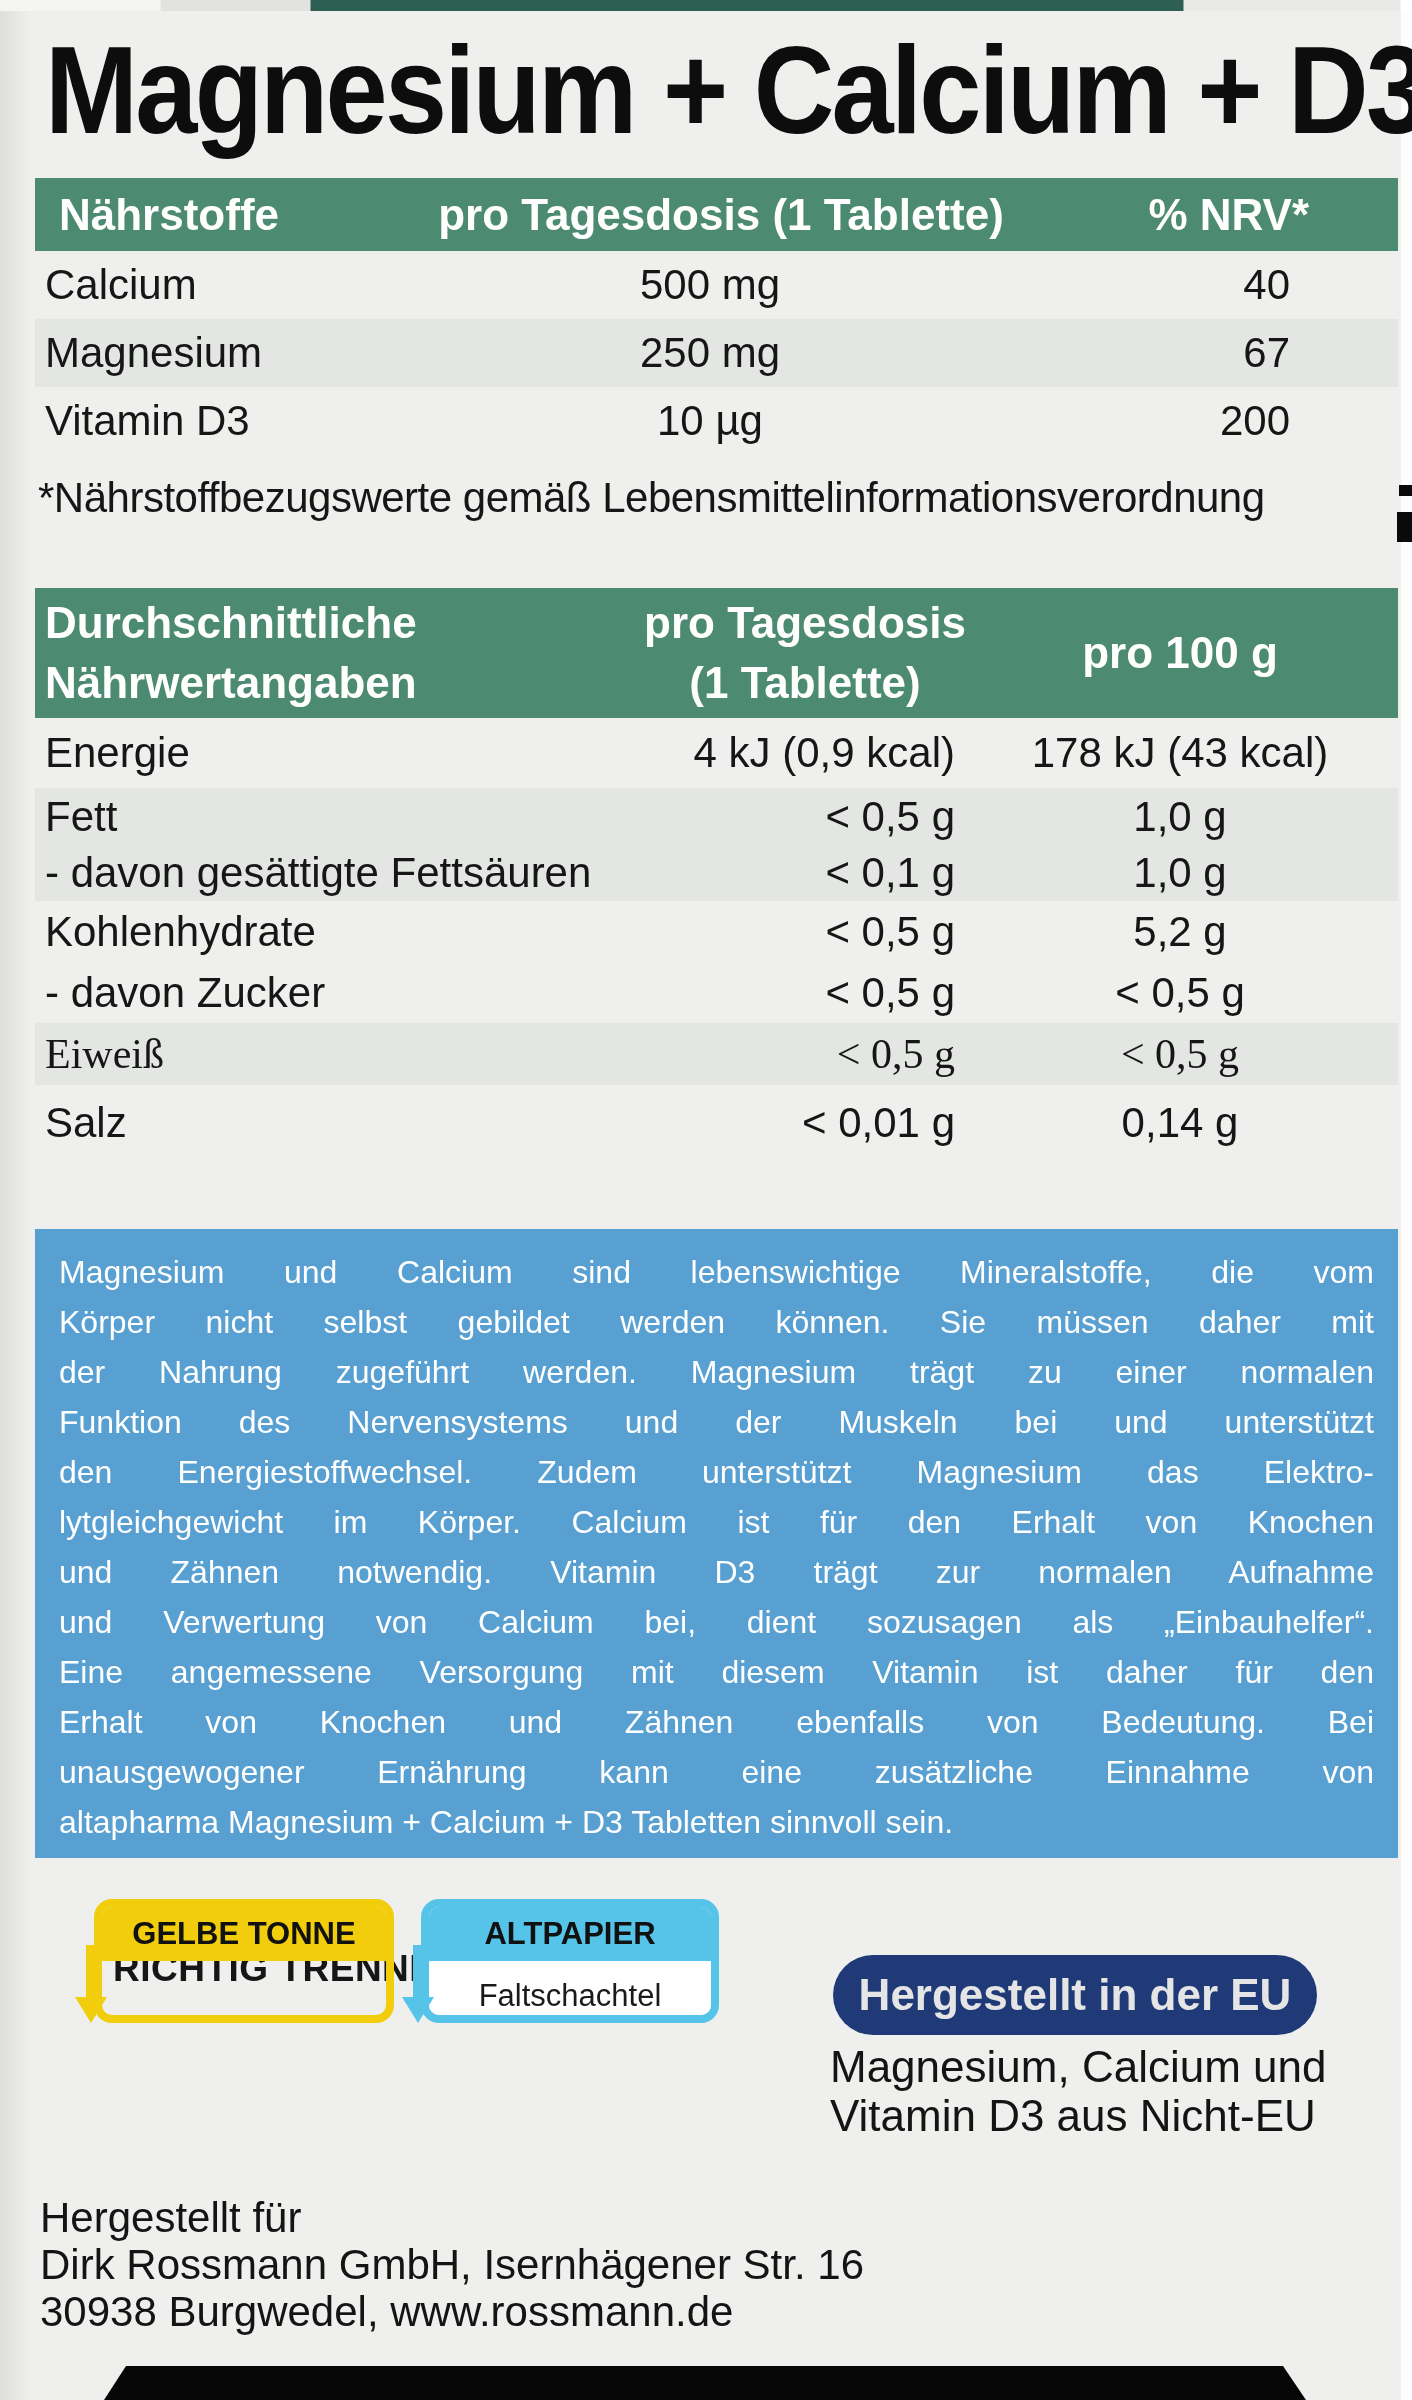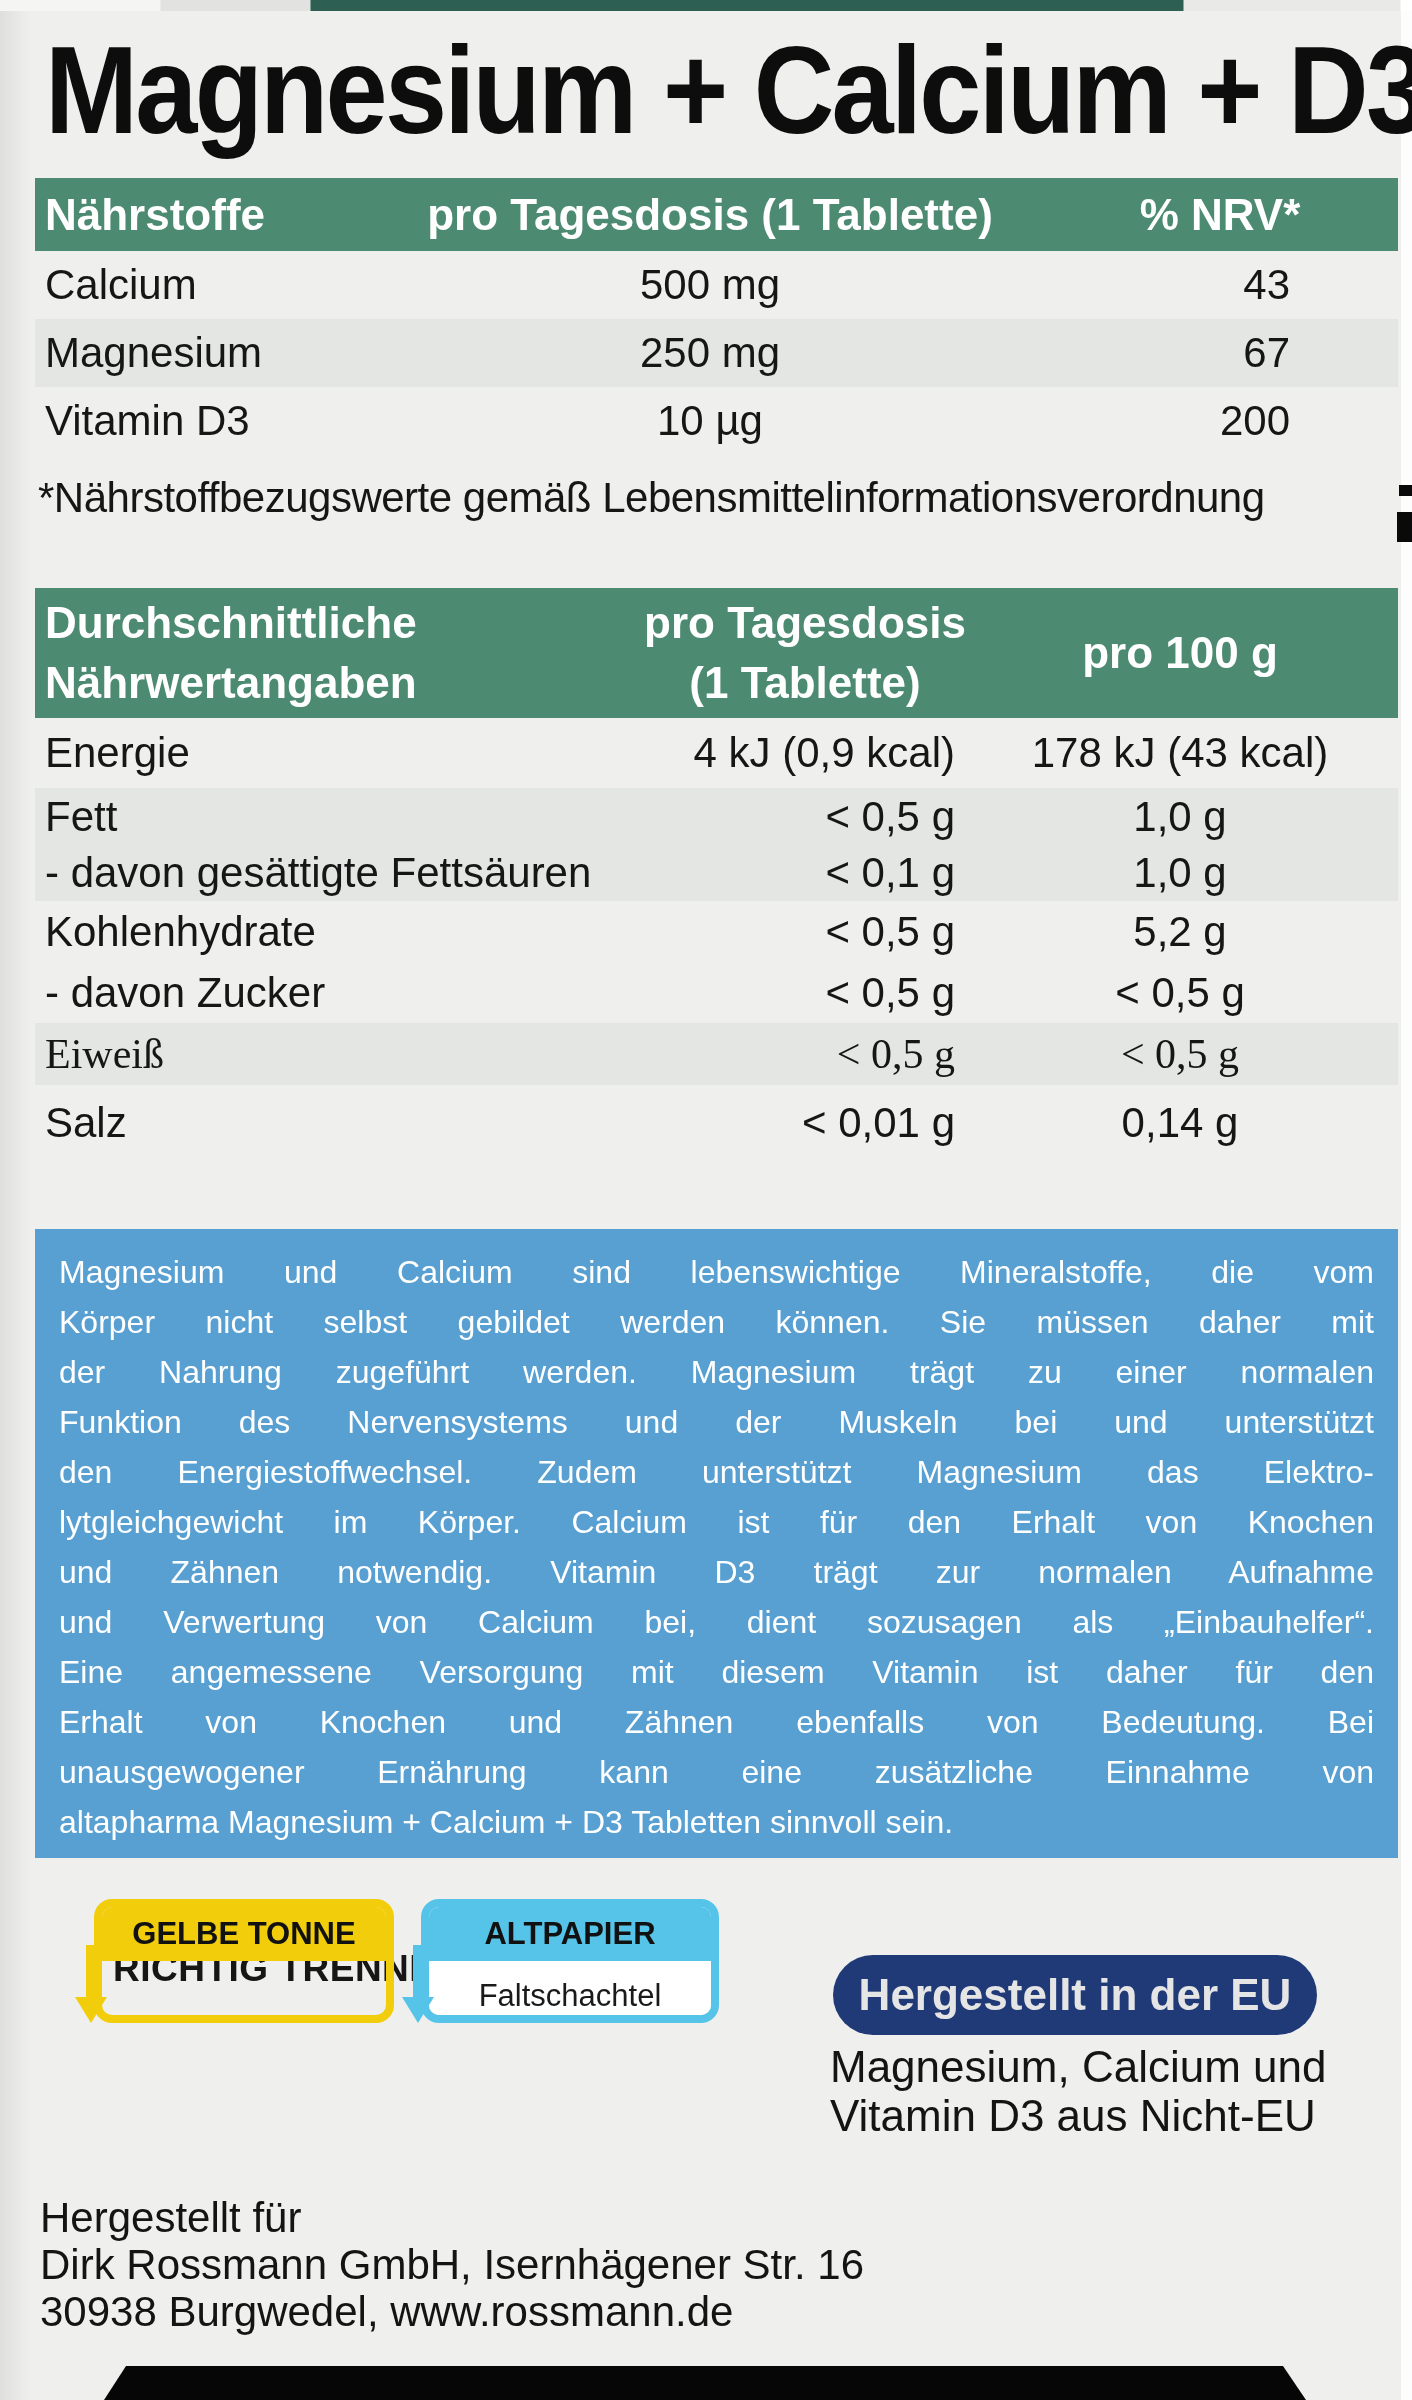--- a/index.html
+++ b/index.html
@@ -16,21 +16,21 @@
   
   .title{position:absolute;left:45px;top:26px;font-size:124px;font-weight:bold;letter-spacing:-3px;
          white-space:nowrap;transform:scaleX(0.90);transform-origin:left top;color:#0d0d0d;line-height:128px;}
   
   .greenbar{position:absolute;left:35px;width:1363px;background:#4c8a71;color:#ffffff;display:flex;}
   .t-rows{position:absolute;left:35px;width:1363px;}
   .row{display:flex;align-items:center;font-size:42px;}
   .shade{background:#e3e6e3;}
   
   .t1h{top:178px;height:73px;align-items:center;font-weight:bold;font-size:44px;}
-  .t1h .hc1{width:325px;padding-left:10px;}
+  .t1h .hc1{width:325px;padding-left:24px;}
   .t1h .hc2{width:680px;text-align:center;}
   .t1h .hc3{width:340px;text-align:center;}
   .t1rows{top:251px;}
   .t1row{height:68px;}
   .t1row .c1{width:450px;padding-left:10px;}
   .t1row .c2{width:300px;margin-left:65px;text-align:center;}
   .t1row .c3{width:270px;margin-left:160px;text-align:right;}
   .footnote{position:absolute;left:38px;top:474px;font-size:42px;letter-spacing:-0.5px;}
   
   .t2h{top:588px;height:130px;align-items:center;font-weight:bold;font-size:44px;line-height:60px;}
@@ -94,21 +94,21 @@
 
   <div class="greenbar t1h">
     <div class="hc1">Nährstoffe</div>
     <div class="hc2">pro Tagesdosis (1 Tablette)</div>
     <div class="hc3">% NRV*</div>
   </div>
   <div class="t-rows t1rows">
     <div class="row t1row">
       <div class="c1">Calcium</div>
       <div class="c2">500 mg</div>
-      <div class="c3">43</div>
+      <div class="c3">40</div>
     </div>
     <div class="row t1row shade">
       <div class="c1">Magnesium</div>
       <div class="c2">250 mg</div>
       <div class="c3">67</div>
     </div>
     <div class="row t1row">
       <div class="c1">Vitamin D3</div>
       <div class="c2">10 µg</div>
       <div class="c3">200</div>

